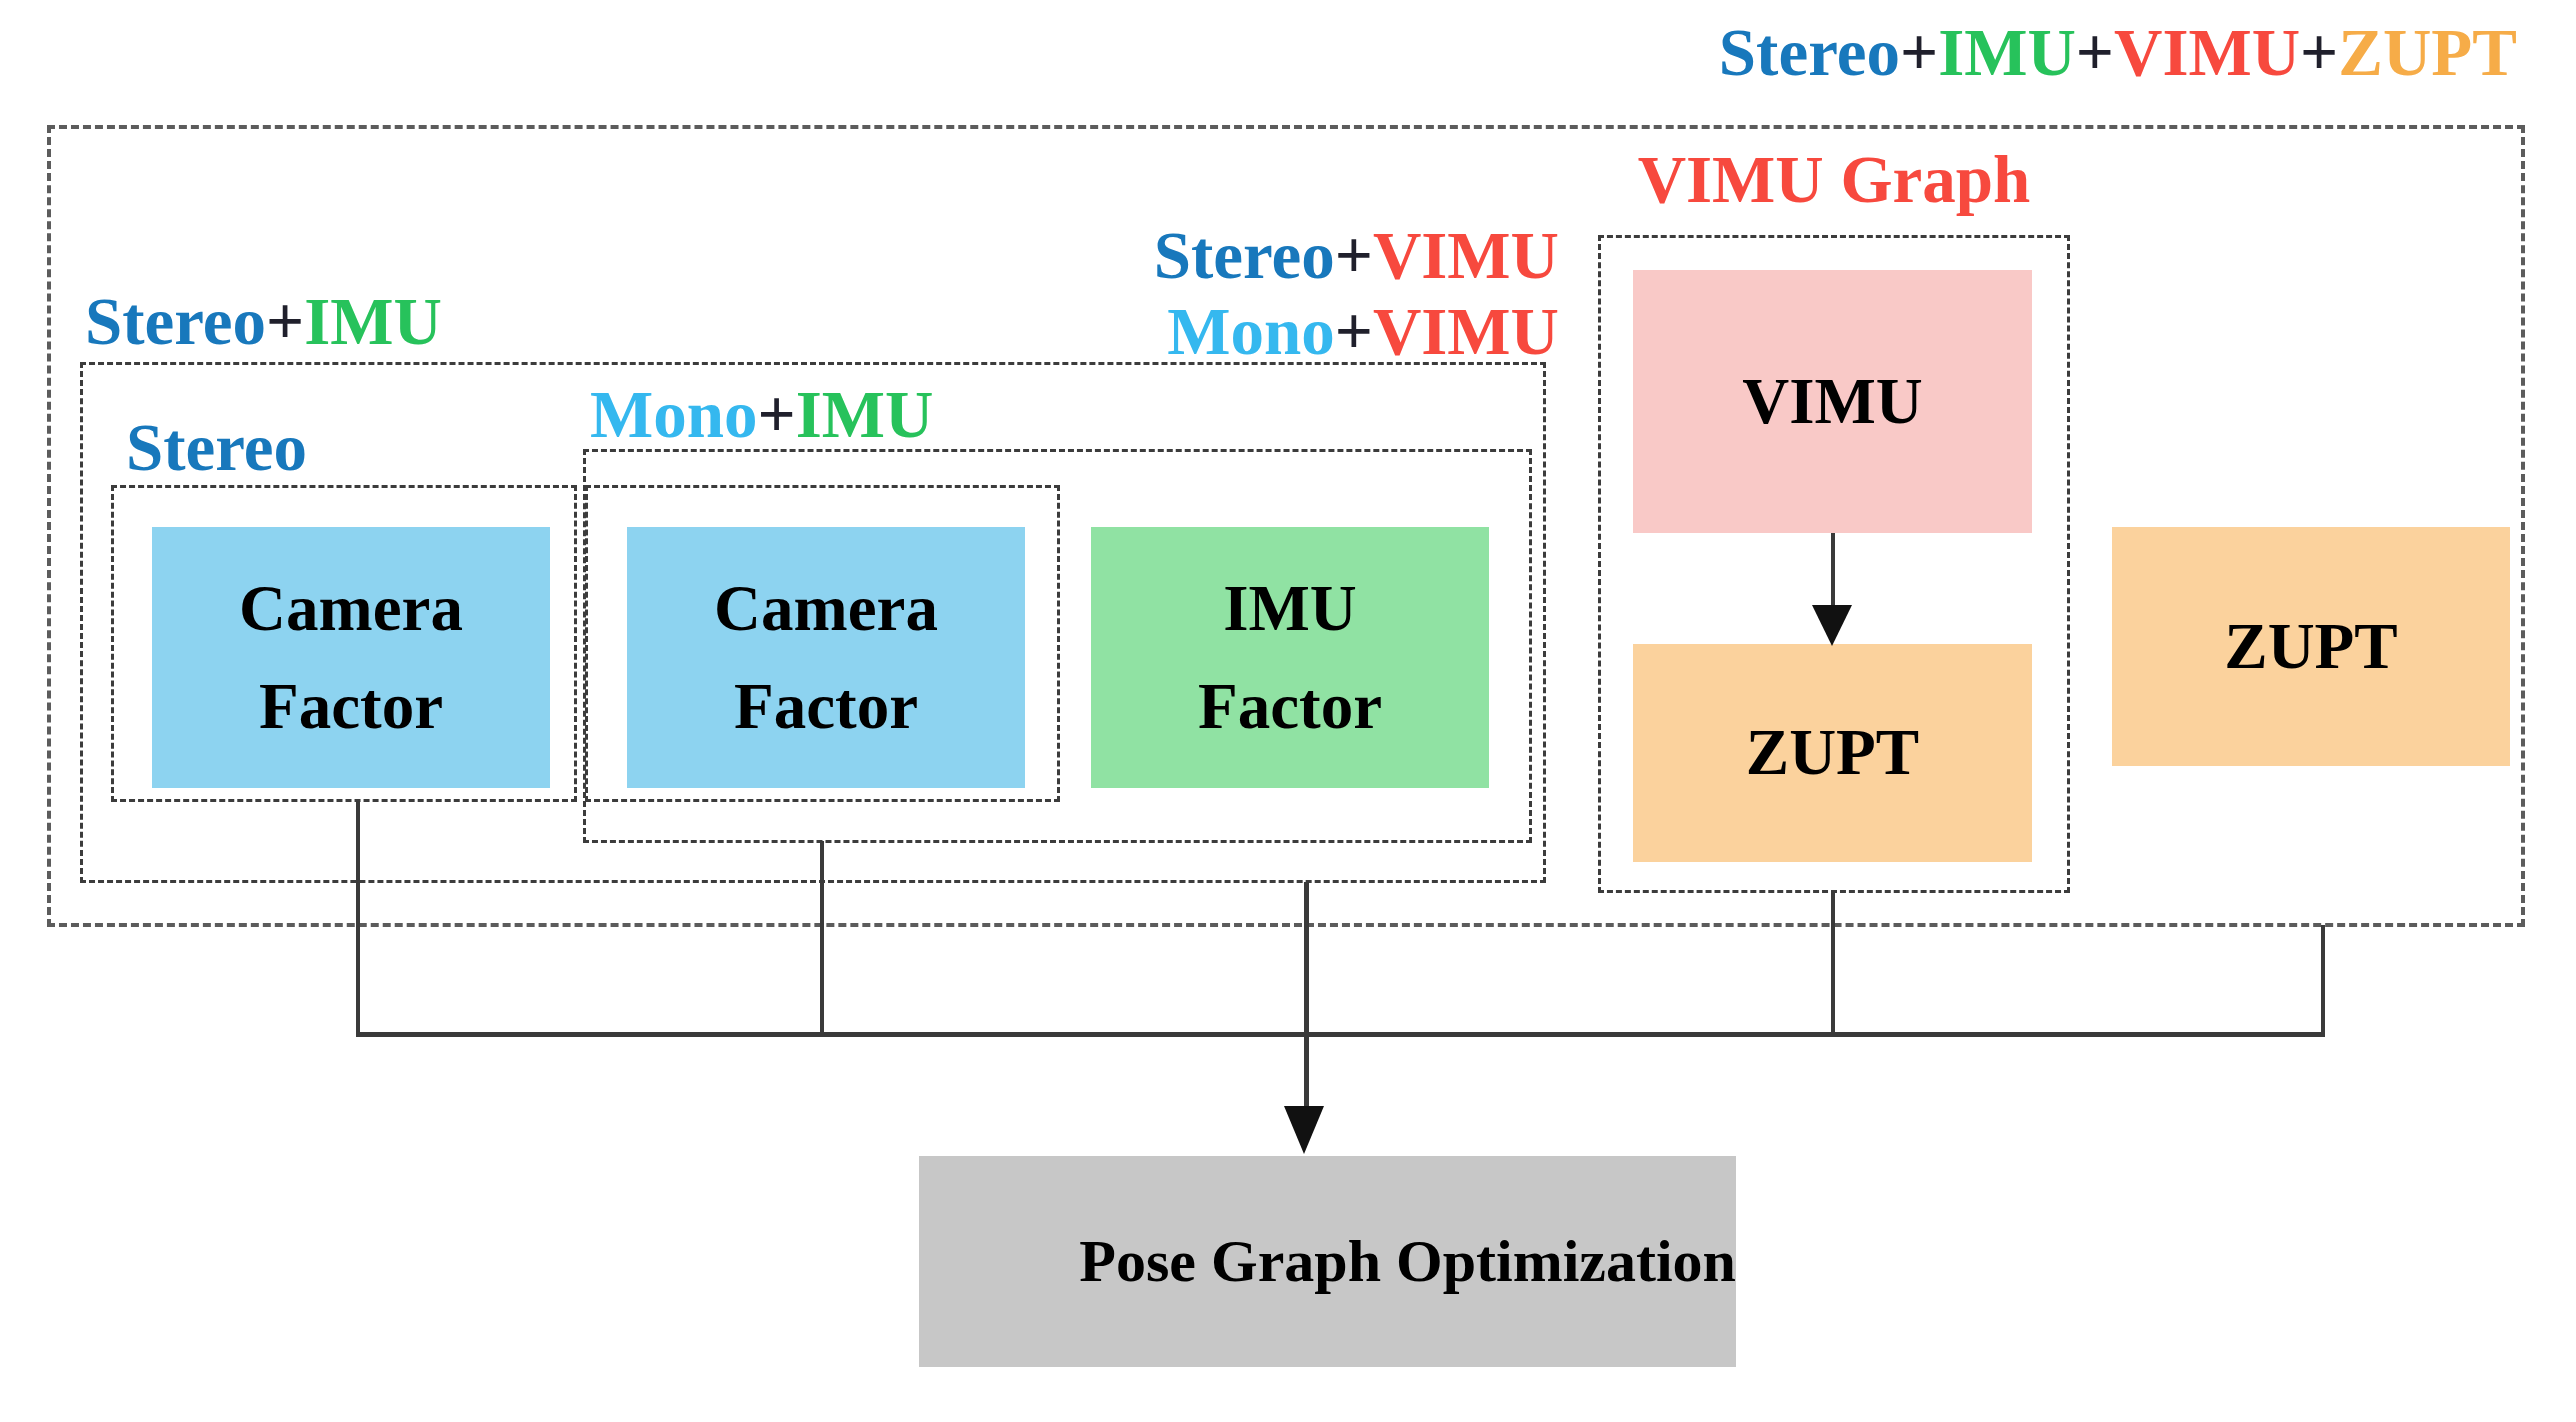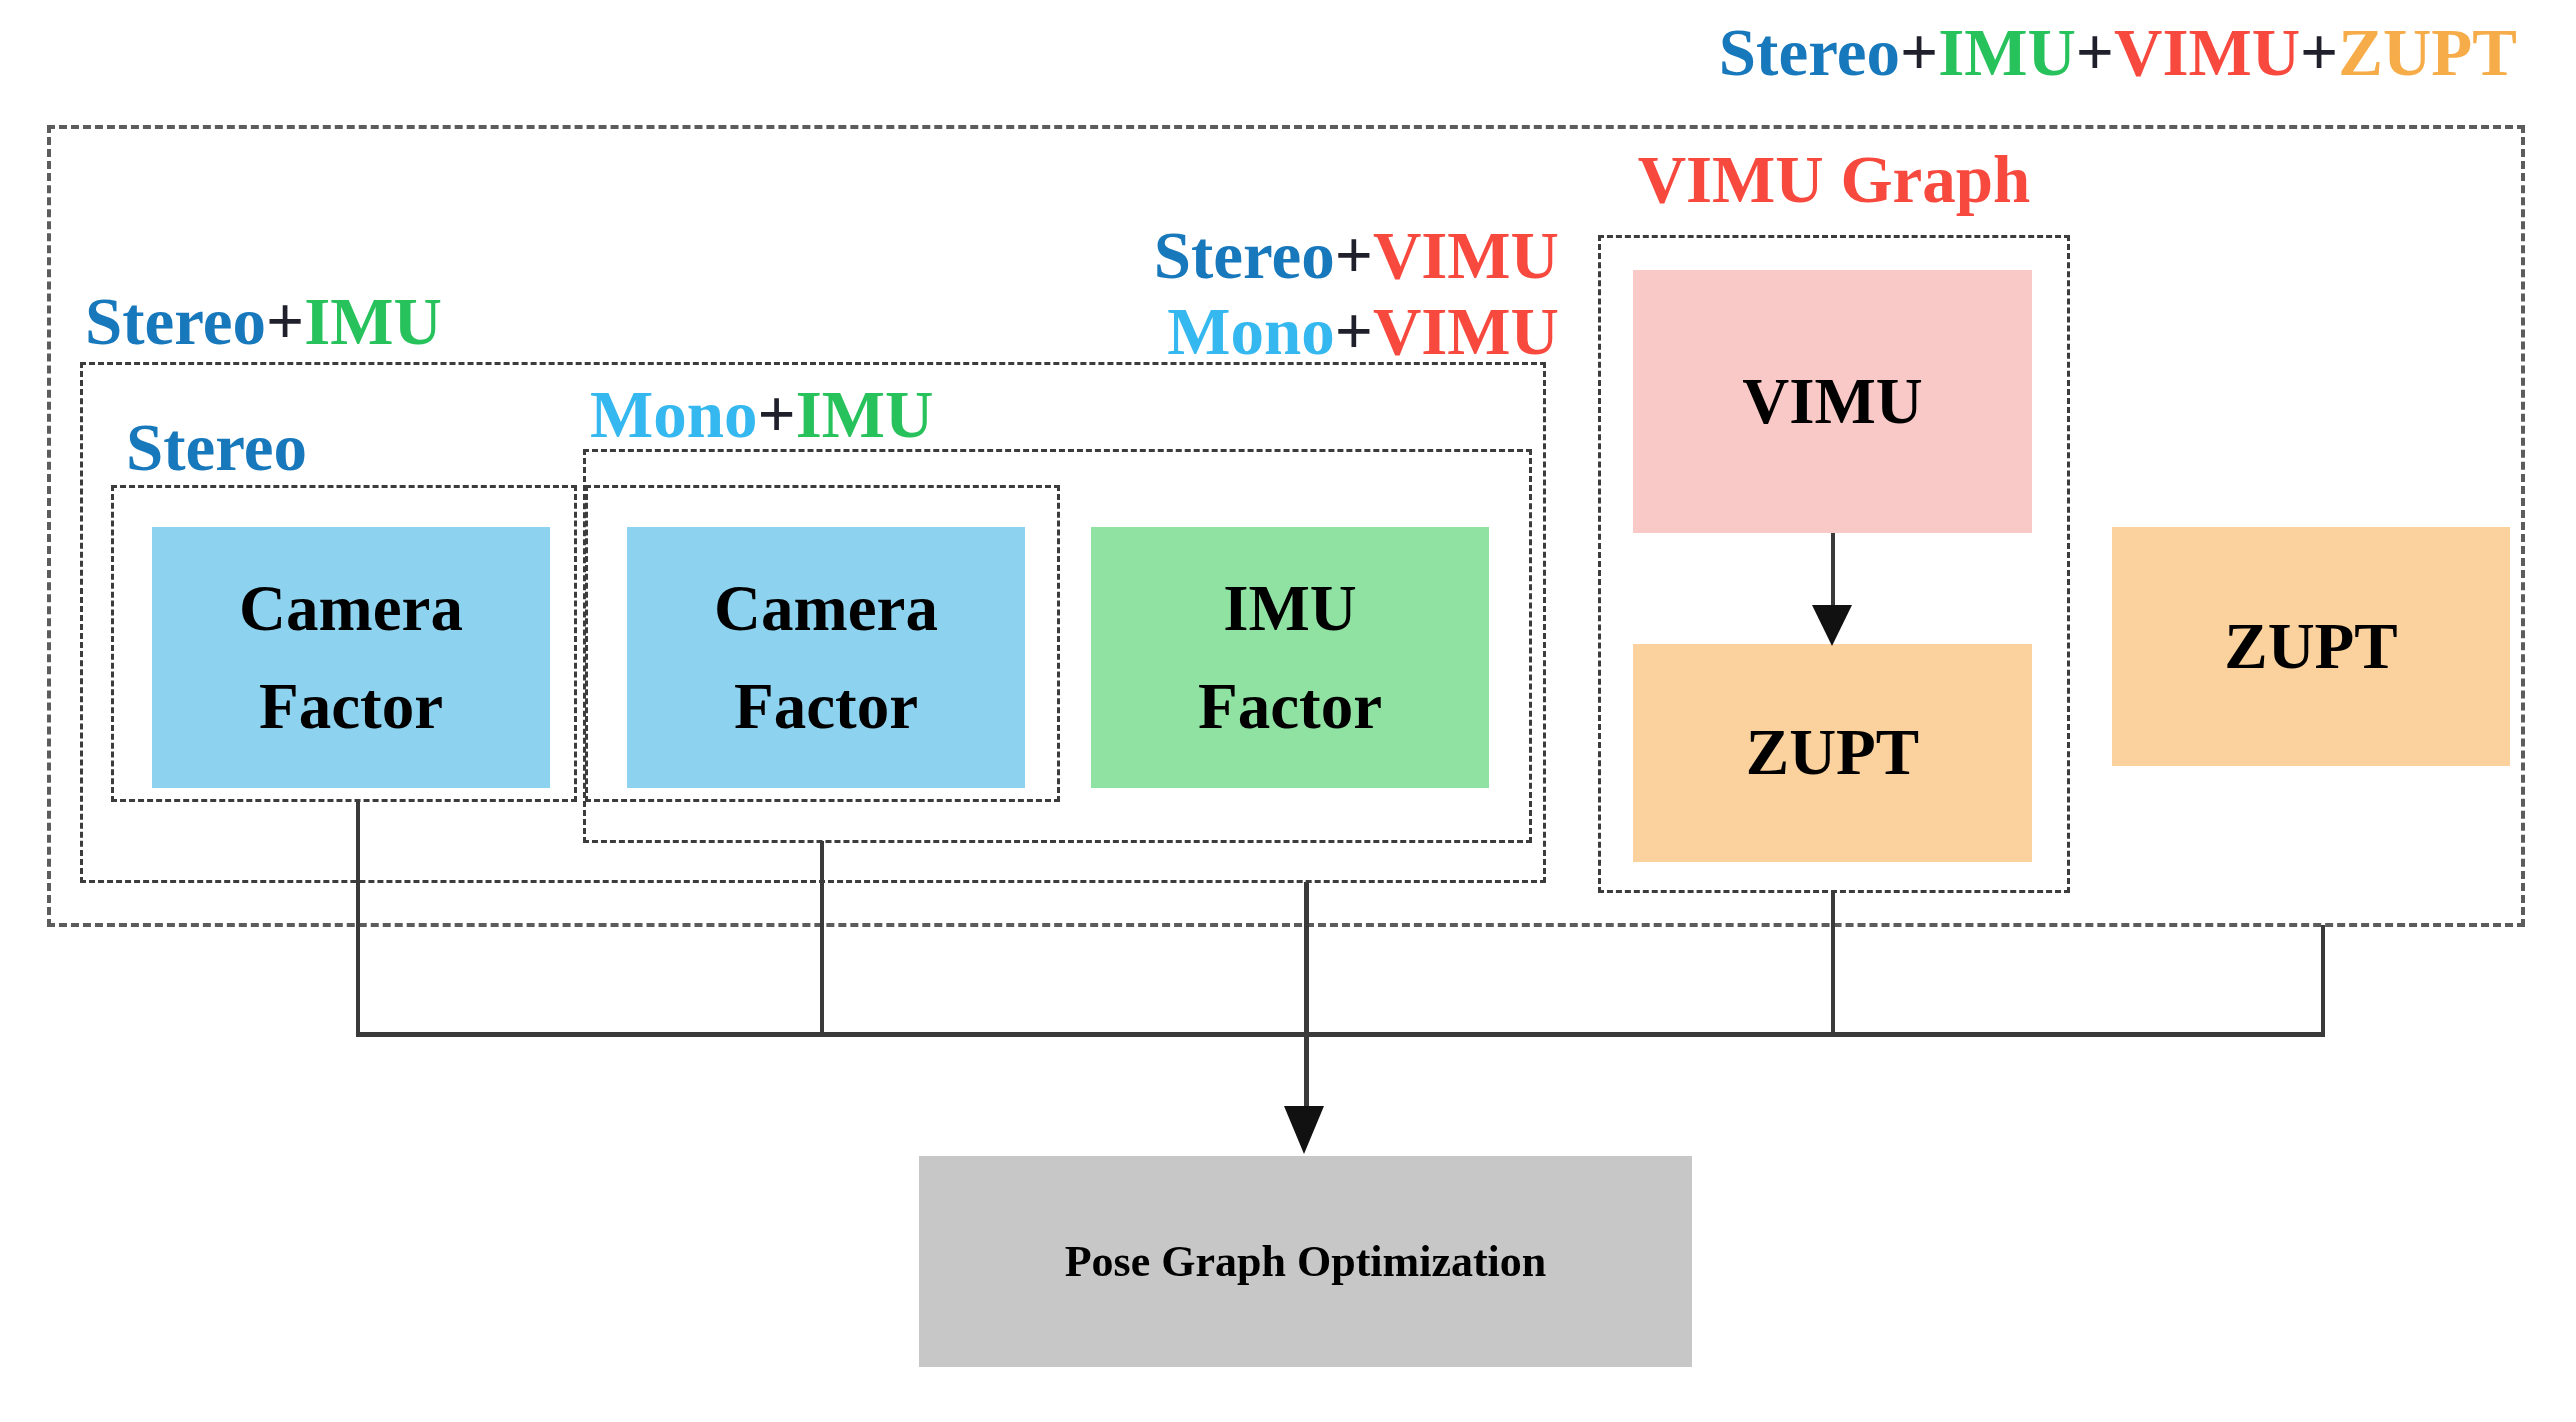--- a/index.html
+++ b/index.html
@@ -46,22 +46,22 @@
   .hline{position:absolute;background:#3a3a3a;}
   .arrowhead{
     position:absolute;
     width:0;height:0;
     border-left:20.3px solid transparent;
     border-right:20.3px solid transparent;
     border-top:44px solid #111111;
   }
   .pose{
     position:absolute;
-    display:flex;align-items:center;justify-content:center;
-    font-size:44px;color:#000000;text-align:center;
+    display:flex;align-items:center;justify-content:flex-end;
+    font-size:60px;color:#000000;text-align:center;padding-left:44px;
   }
 </style>
 </head>
 <body>
 
 <div id="stage">
 
   <div class="dashed-outer" style="left:32px;top:125px;width:2478px;height:802px;"></div>
 
   <div class="lbl" style="top:18.5px;right:74px;">

